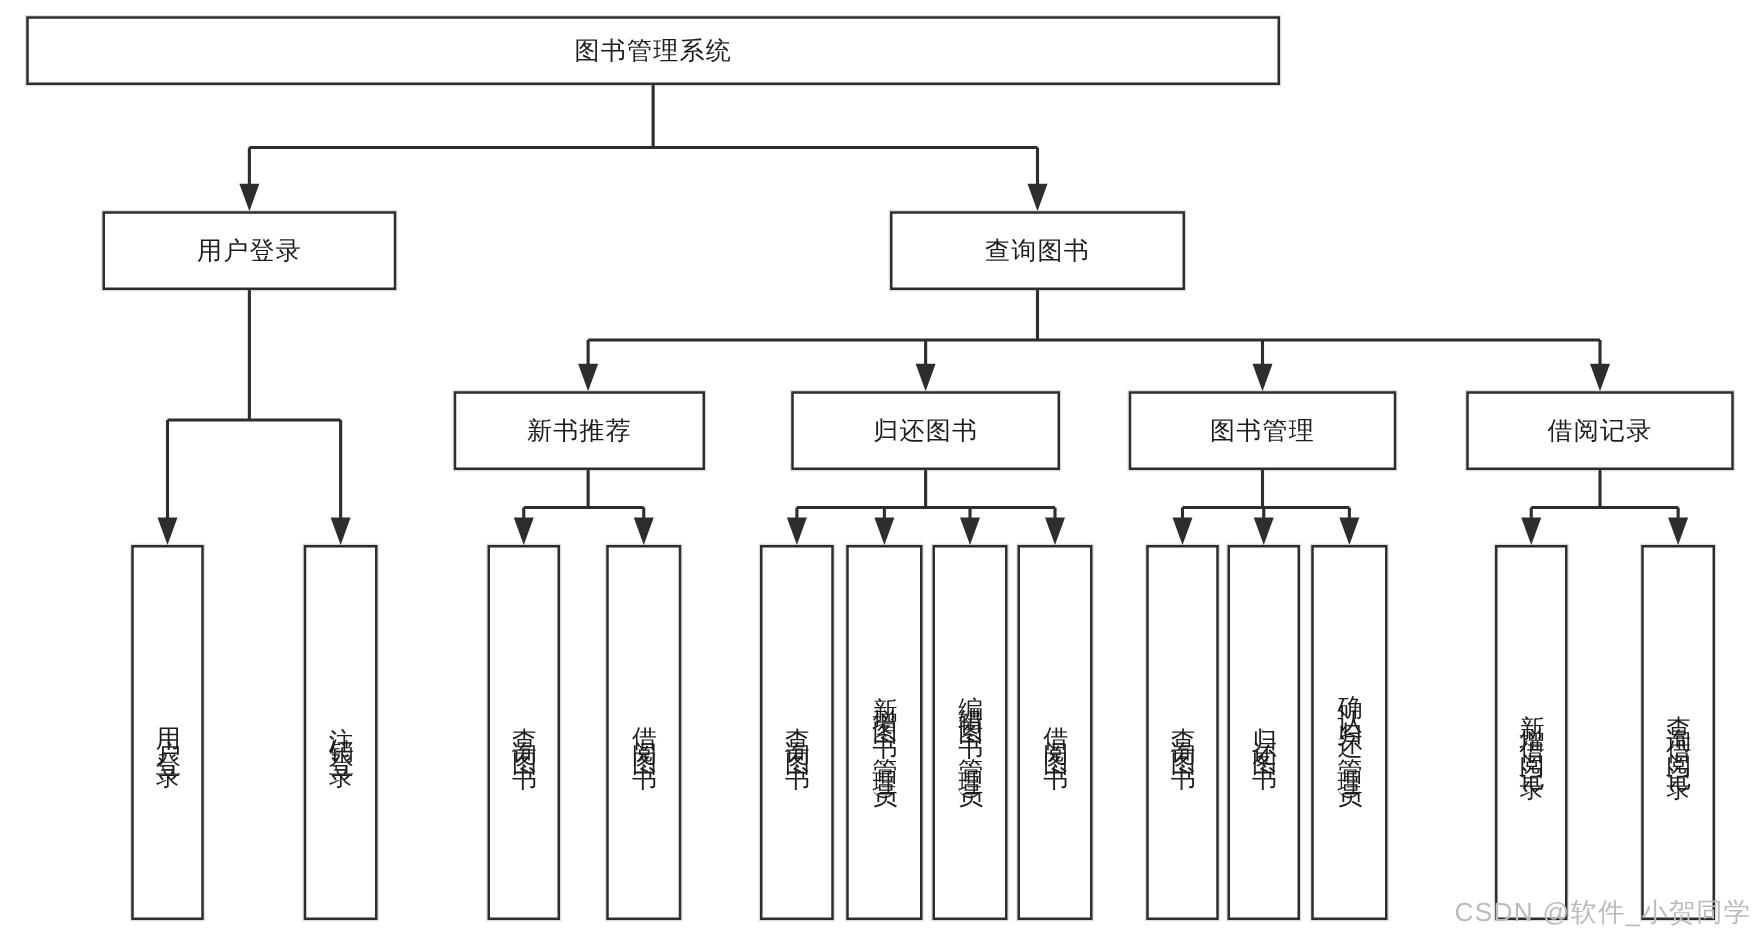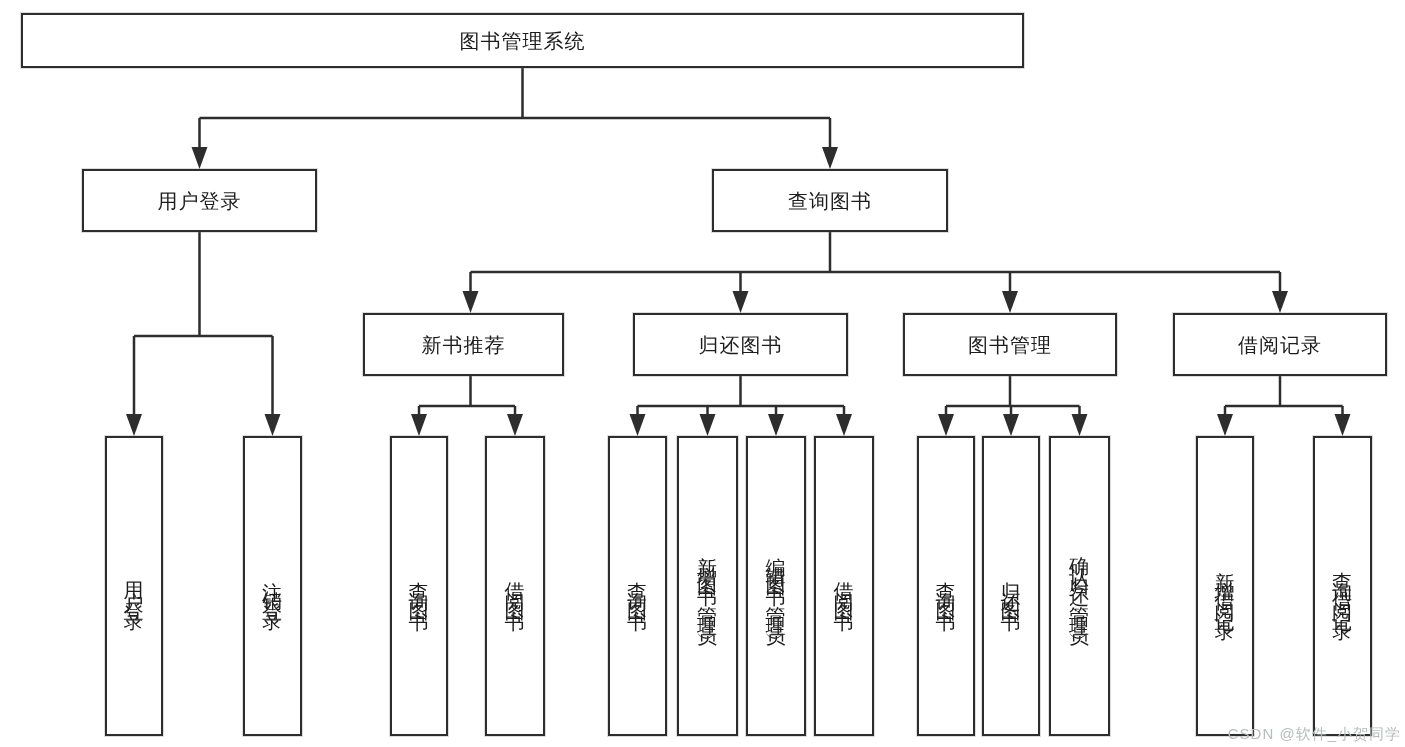--- a/index.html
+++ b/index.html
@@ -20,21 +20,21 @@
     color:var(--text,#1c1c1c);
     font-size:20px;line-height:1;white-space:nowrap;
   }
   .box.h span{letter-spacing:1px;}
   .box.v span{
     writing-mode:vertical-rl;text-orientation:mixed;
     letter-spacing:10px;
   }
   #watermark{
     position:absolute;z-index:3;right:4px;bottom:3px;
-    font-size:15px;letter-spacing:1px;color:var(--wm,#b7bdbd);
+    font-size:21px;letter-spacing:1px;color:var(--wm,#b7bdbd);
     white-space:nowrap;
   }
 </style>
 </head>
 <body>
 
 <div id="stage">
 
   <svg id="connectors" width="1405" height="747">
       <path d="M522.5,68V118M199.5,118H830M199.5,118V151M830,118V151M199.5,232V336M134,336H272.5M134,336V418M272.5,336V418M830,232V272M470.5,272H1280M470.5,272V295M740.5,272V295M1010,272V295M1280,272V295M470.5,376V406M419,406H515M419,406V418M515,406V418M740.5,376V406M637.5,406H844M637.5,406V418M707.5,406V418M776,406V418M844,406V418M1010,376V406M946,406H1079.5M946,406V418M1011,406V418M1079.5,406V418M1280,376V406M1225,406H1342.5M1225,406V418M1342.5,406V418" fill="none" stroke="#2d2d2d" stroke-width="2.5"></path>

